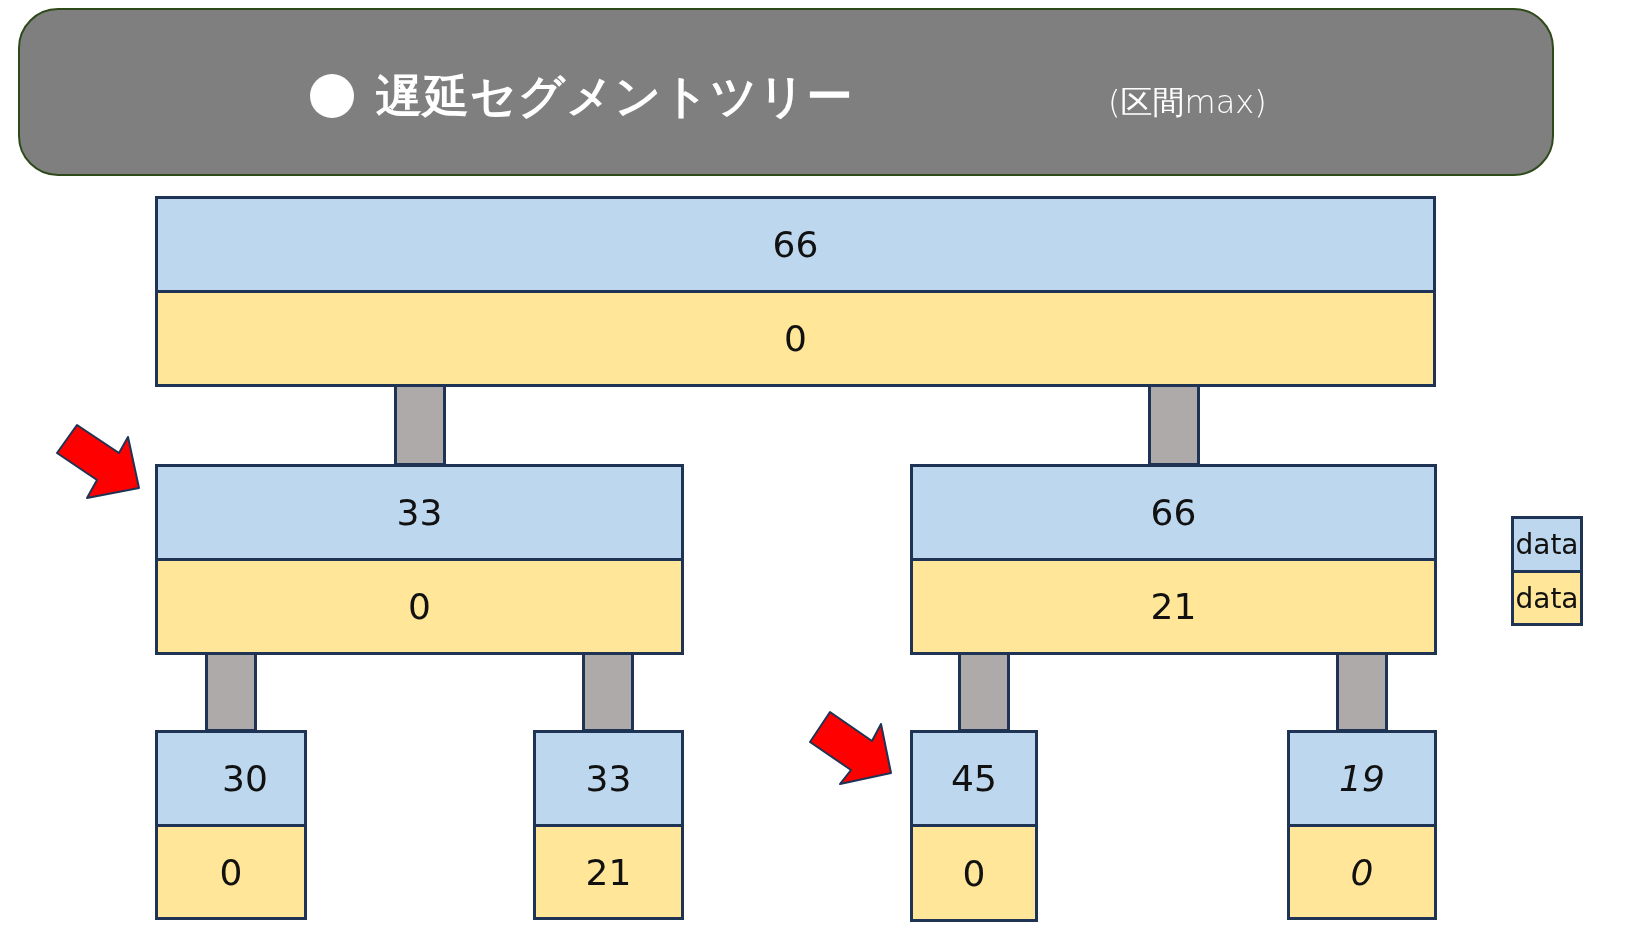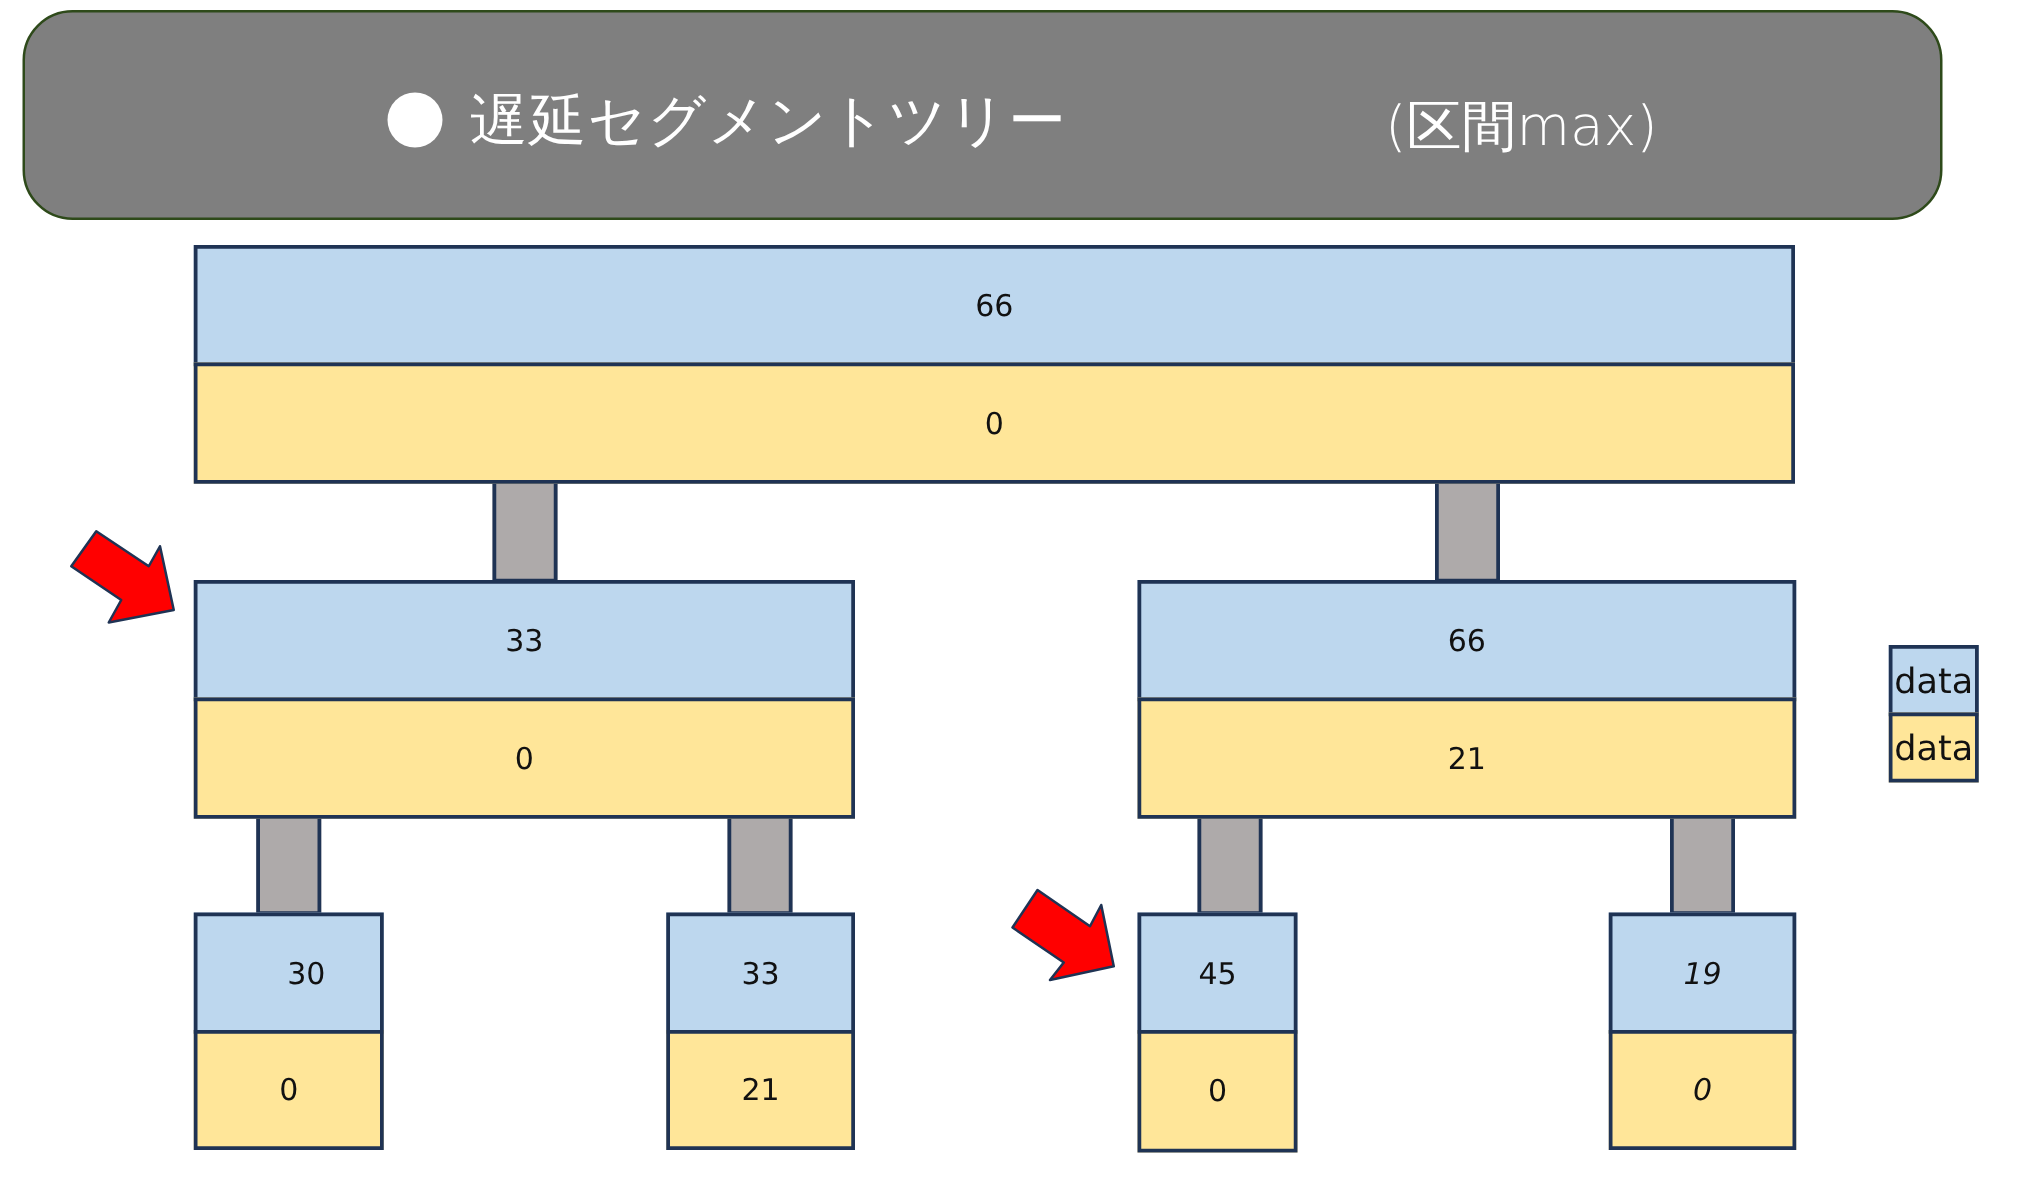--- a/index.html
+++ b/index.html
@@ -1,26 +1,26 @@
 <!DOCTYPE html>
 <html><head>
 <meta charset="utf-8">
 <style>
   html, body { margin:0; padding:0; background:#ffffff; }
   body { width:1627px; height:951px; position:relative; overflow:hidden;
          font-family:"DejaVu Sans", "Liberation Sans", sans-serif; }
   .banner { position:absolute; left:18px; top:8px; width:1536px; height:168px;
             background:#7f7f7f; border:2px solid #2e4a1a; border-radius:40px; box-sizing:border-box; }
   .banner-title { position:absolute; left:290px; top:58px; color:#fff; font-size:46px; line-height:56px;
-                  display:flex; align-items:center; letter-spacing:1px; font-weight:400; }
+                  display:flex; align-items:center; letter-spacing:1px; font-weight:700; }
   .bullet { width:44px; height:44px; border-radius:50%; background:#fff; margin-right:22px; display:inline-block; }
-  .banner-sub { position:absolute; left:1088px; top:64px; color:#fff; font-size:44px; line-height:56px; font-weight:300; }
+  .banner-sub { position:absolute; left:1088px; top:64px; color:#fff; font-size:32px; line-height:56px; font-weight:300; }
   .node { position:absolute; box-sizing:border-box; }
   .cell { position:absolute; left:0; right:0; box-sizing:border-box; border:3px solid #1f3354;
-          display:flex; align-items:center; justify-content:center; font-size:24px; color:#111; }
+          display:flex; align-items:center; justify-content:center; font-size:36px; color:#111; }
   .cell.data { background:#bdd7ee; }
   .cell.lazy { background:#ffe699; }
   .conn { position:absolute; background:#aeaaaa; border:3px solid #1f3354; box-sizing:border-box; }
   .legend { position:absolute; left:1511px; top:516px; width:72px; height:110px; }
   .legend .cell { font-size:28px; }
   svg.arrow { position:absolute; left:0; top:0; overflow:visible; }
 </style>
 </head>
 <body>
 

